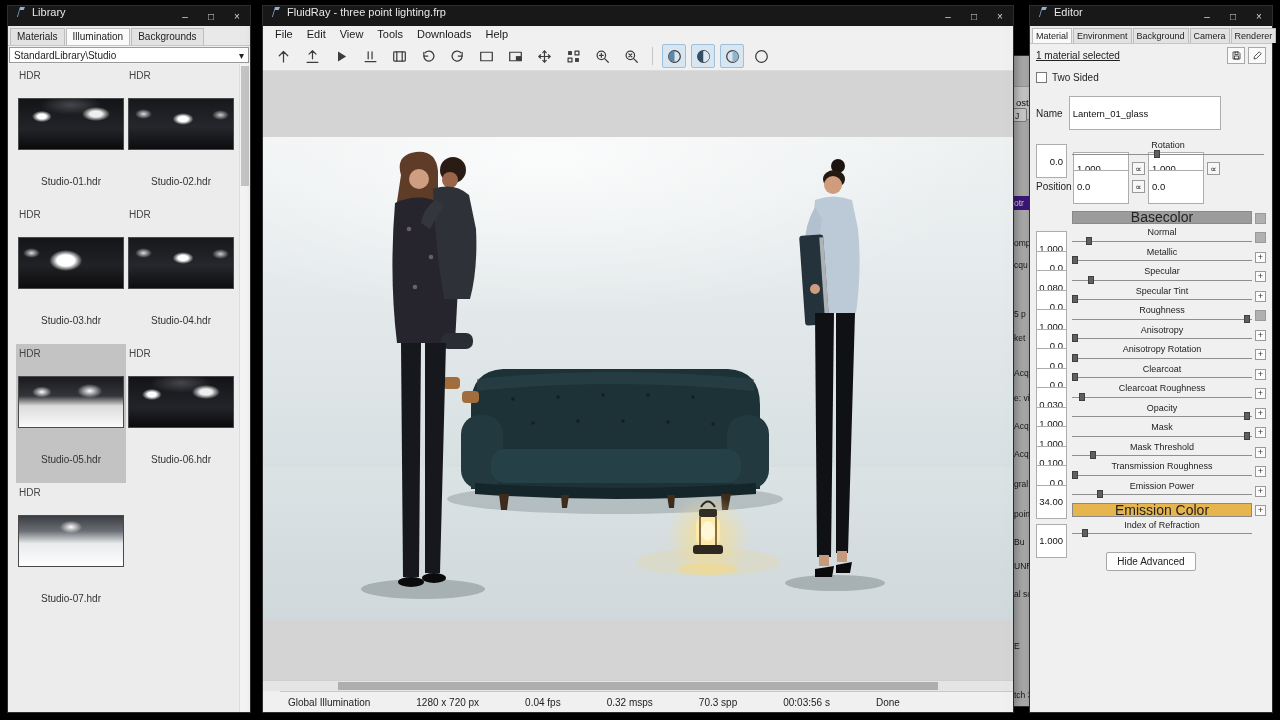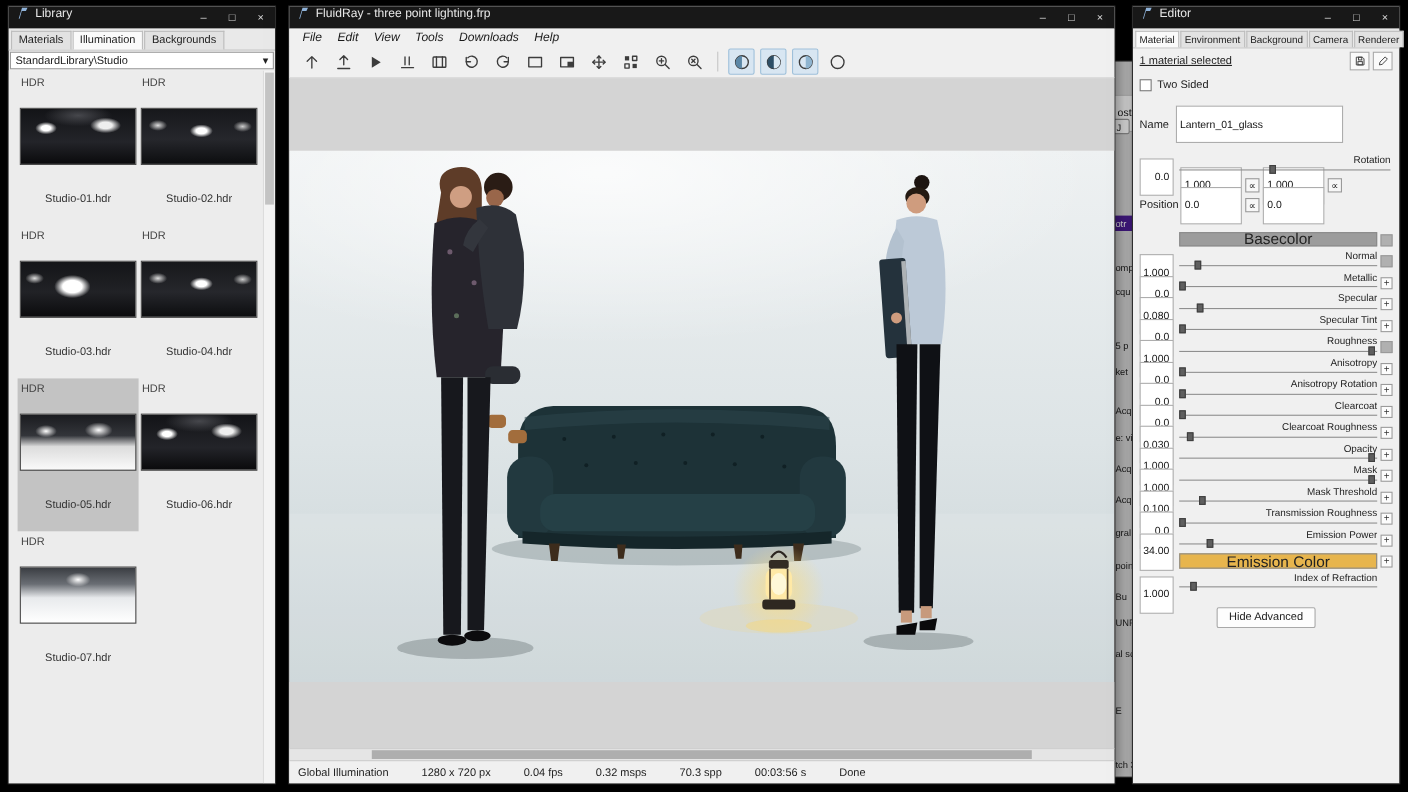--- a/index.html
+++ b/index.html
@@ -55,46 +55,46 @@
        radial-gradient(12px 7px at 12% 30%,#ddd,transparent 70%),
        linear-gradient(180deg,#141518 0%,#212226 55%,#0b0b0d 100%);}
   .v-light{background:radial-gradient(18px 10px at 68% 28%,#fff,transparent 70%),
        radial-gradient(14px 8px at 22% 30%,#fff,transparent 70%),
        linear-gradient(180deg,#1a1b1f 0%,#33353a 38%,#dcdcdc 58%,#fafafa 100%);}
   .v-snow{background:radial-gradient(16px 9px at 50% 22%,#fff,transparent 70%),
        linear-gradient(180deg,#3a3d42 0%,#6a6e74 30%,#e8eaec 55%,#ffffff 100%);}
 
   
   .menubar{height:16px;display:flex;gap:14px;padding:0 12px;font-size:11px;align-items:center;background:#f0f0f0;color:#1a1a1a;flex:0 0 auto;}
-  .menubar span{cursor:default;font-style:italic;}
+  .menubar span{cursor:default;}
   .toolbar{height:28px;display:flex;align-items:center;padding:0 8px;gap:5px;background:#f0f0f0;border-bottom:1px solid #dcdcdc;flex:0 0 auto;}
   .tbtn{width:24px;height:24px;display:flex;align-items:center;justify-content:center;border:1px solid transparent;border-radius:2px;box-sizing:border-box;}
   .tbtn.tb-active{background:#d8e6f2;border-color:#9fc0da;}
   .tb-sep{width:1px;height:18px;background:#c6c6c6;margin:0 4px;}
   .v-spacer-top{height:66px;background:#d4d4d4;flex:0 0 auto;}
   .viewport{height:483px;flex:0 0 auto;overflow:hidden;}
   .viewport svg{display:block;}
   .v-spacer-bottom{flex:1;background:#d4d4d4;}
   .hscroll{height:10px;background:#e5e5e5;position:relative;flex:0 0 auto;border-top:1px solid #cfcfcf;}
   .hthumb{position:absolute;left:75px;top:1px;height:8px;width:600px;background:#aeaeae;}
   .statusbar{height:20px;background:#f0f0f0;border-top:1px solid #c9c9c9;display:flex;align-items:center;
-    gap:30px;padding-left:8px;font-size:10px;color:#222;flex:0 0 auto;white-space:nowrap;}
+    gap:46px;padding-left:8px;font-size:10px;color:#222;flex:0 0 auto;white-space:nowrap;margin-left:17px;}
 
   
   .ed-body{flex:1;padding:0 6px;font-size:10px;color:#222;overflow:hidden;}
   .info-row{display:flex;align-items:center;height:18px;margin-top:2px;text-decoration:underline;}
   .info-row .txt{flex:1;font-size:10px;}
   .mini-btn{width:16px;height:15px;border:1px solid #a8a8a8;background:#fafafa;display:flex;align-items:center;justify-content:center;margin-left:3px;}
   .check-row{margin-top:7px;display:flex;align-items:center;gap:5px;height:12px;}
   .checkbox{width:9px;height:9px;background:#fff;border:1px solid #777;}
   .field{background:#fff;border:1px solid #adadad;height:13px;font-size:9.5px;padding:16px 3px;display:flex;align-items:center;box-sizing:border-box;color:#111;}
   .name-row{margin-top:13px;display:flex;align-items:center;gap:6px;}
   .name-field{width:152px;height:15px;}
   .p-row{position:relative;height:19.5px;}
-  .p-label{position:absolute;left:36px;right:14px;top:0;text-align:right;font-size:9px;color:#222;white-space:nowrap;overflow:hidden;}
+  .p-label{position:absolute;left:36px;right:14px;top:0;text-align:center;font-size:9px;color:#222;white-space:nowrap;overflow:hidden;}
   .p-track{position:absolute;left:36px;right:14px;bottom:5px;height:1px;background:#8f8f8f;}
   .p-handle{position:absolute;bottom:2px;width:6px;height:8px;background:#5f5f5f;border:1px solid #3f3f3f;margin-left:-4px;box-sizing:border-box;}
   .p-value{position:absolute;left:0;top:4px;width:31px;justify-content:flex-end;}
   .p-right{position:absolute;right:0;top:5px;width:11px;height:11px;border:1px solid #9a9a9a;background:#fcfcfc;
     display:flex;align-items:center;justify-content:center;font-size:9px;line-height:9px;box-sizing:border-box;color:#333;}
   .p-right.slot{background:#b0b0b0;}
   .p-bar{position:absolute;left:36px;right:14px;top:3px;bottom:3px;border:1px solid #8a8a8a;
     display:flex;align-items:center;justify-content:center;font-size:14px;color:#222;}
   .rot-row{margin-top:10px;}
   .rot-row .p-track{right:2px;}

